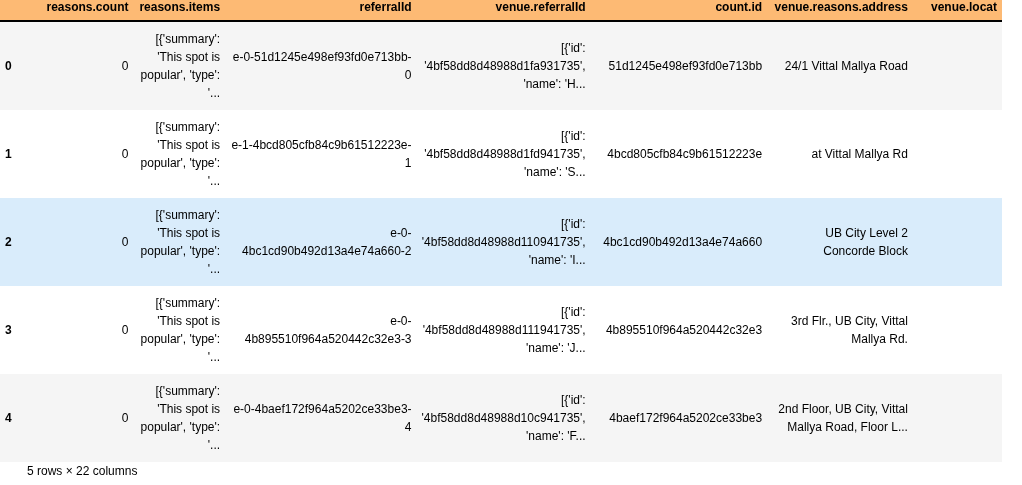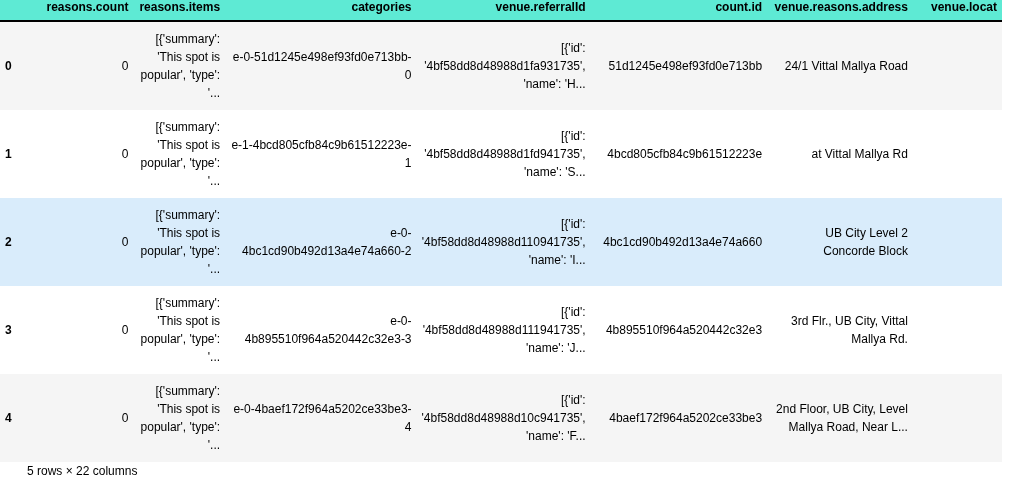--- a/index.html
+++ b/index.html
@@ -36,21 +36,21 @@
   }
 
   table.dataframe thead th {
     font-weight: bold;
     font-size: 12px;
     text-align: right;
     vertical-align: bottom;
     padding: 0 5px 6px 5px;
     white-space: nowrap;
     border: none;
-    background: #5eead4;
+    background: #fdba74;
   }
 
   table.dataframe tbody tr {
     background: #ffffff;
   }
   table.dataframe tbody tr.odd {
     background: #f5f5f5;
   }
   table.dataframe tbody tr.hl {
     background: #d9ecfb;
@@ -108,21 +108,21 @@
       <col class="col-vcat">
       <col class="col-vid">
       <col class="col-vaddr">
       <col class="col-vloc">
     </colgroup>
     <thead>
       <tr>
         <th></th>
         <th>reasons.count</th>
         <th>reasons.items</th>
-        <th>categories</th>
+        <th>referralId</th>
         <th>venue.referralId</th>
         <th>count.id</th>
         <th>venue.reasons.address</th>
         <th>venue.locat</th>
       </tr>
     </thead>
     <tbody>
       <tr class="odd">
         <th class="row-index">0</th>
         <td>0</td>
@@ -163,20 +163,20 @@
         <td>3rd Flr., UB City, Vittal Mallya Rd.</td>
         <td></td>
       </tr>
       <tr class="odd">
         <th class="row-index">4</th>
         <td>0</td>
         <td>[{'summary': 'This spot is popular', 'type': '...</td>
         <td>e-0-4baef172f964a5202ce33be3-4</td>
         <td>[{'id': '4bf58dd8d48988d10c941735', 'name': 'F...</td>
         <td>4baef172f964a5202ce33be3</td>
-        <td>2nd Floor, UB City, Level Mallya Road, Near L...</td>
+        <td>2nd Floor, UB City, Vittal Mallya Road, Floor L...</td>
         <td></td>
       </tr>
     </tbody>
   </table>
 </div>
 
 <div class="footer-note">5 rows × 22 columns</div>
 
 </body></html>

